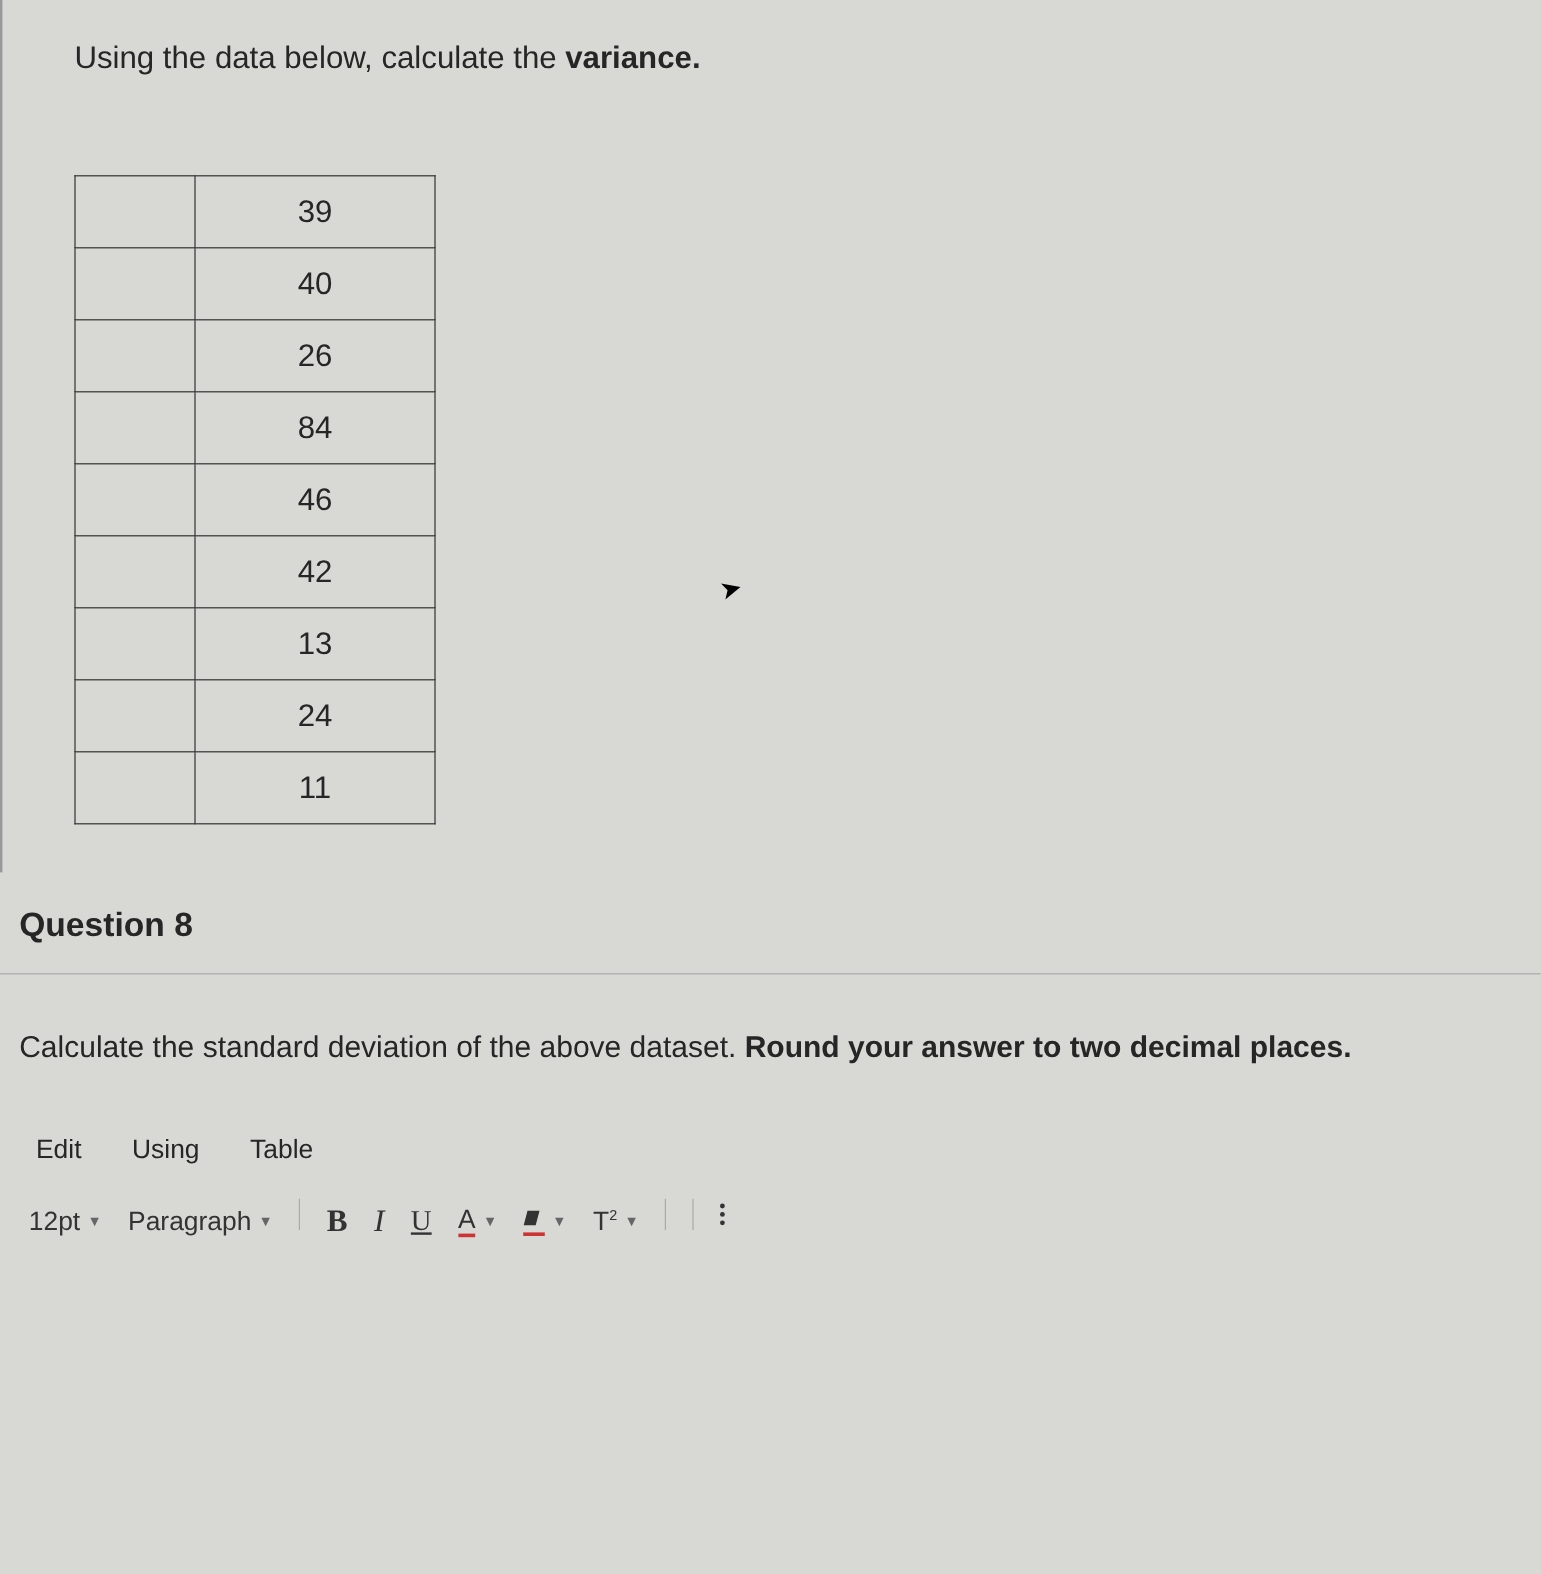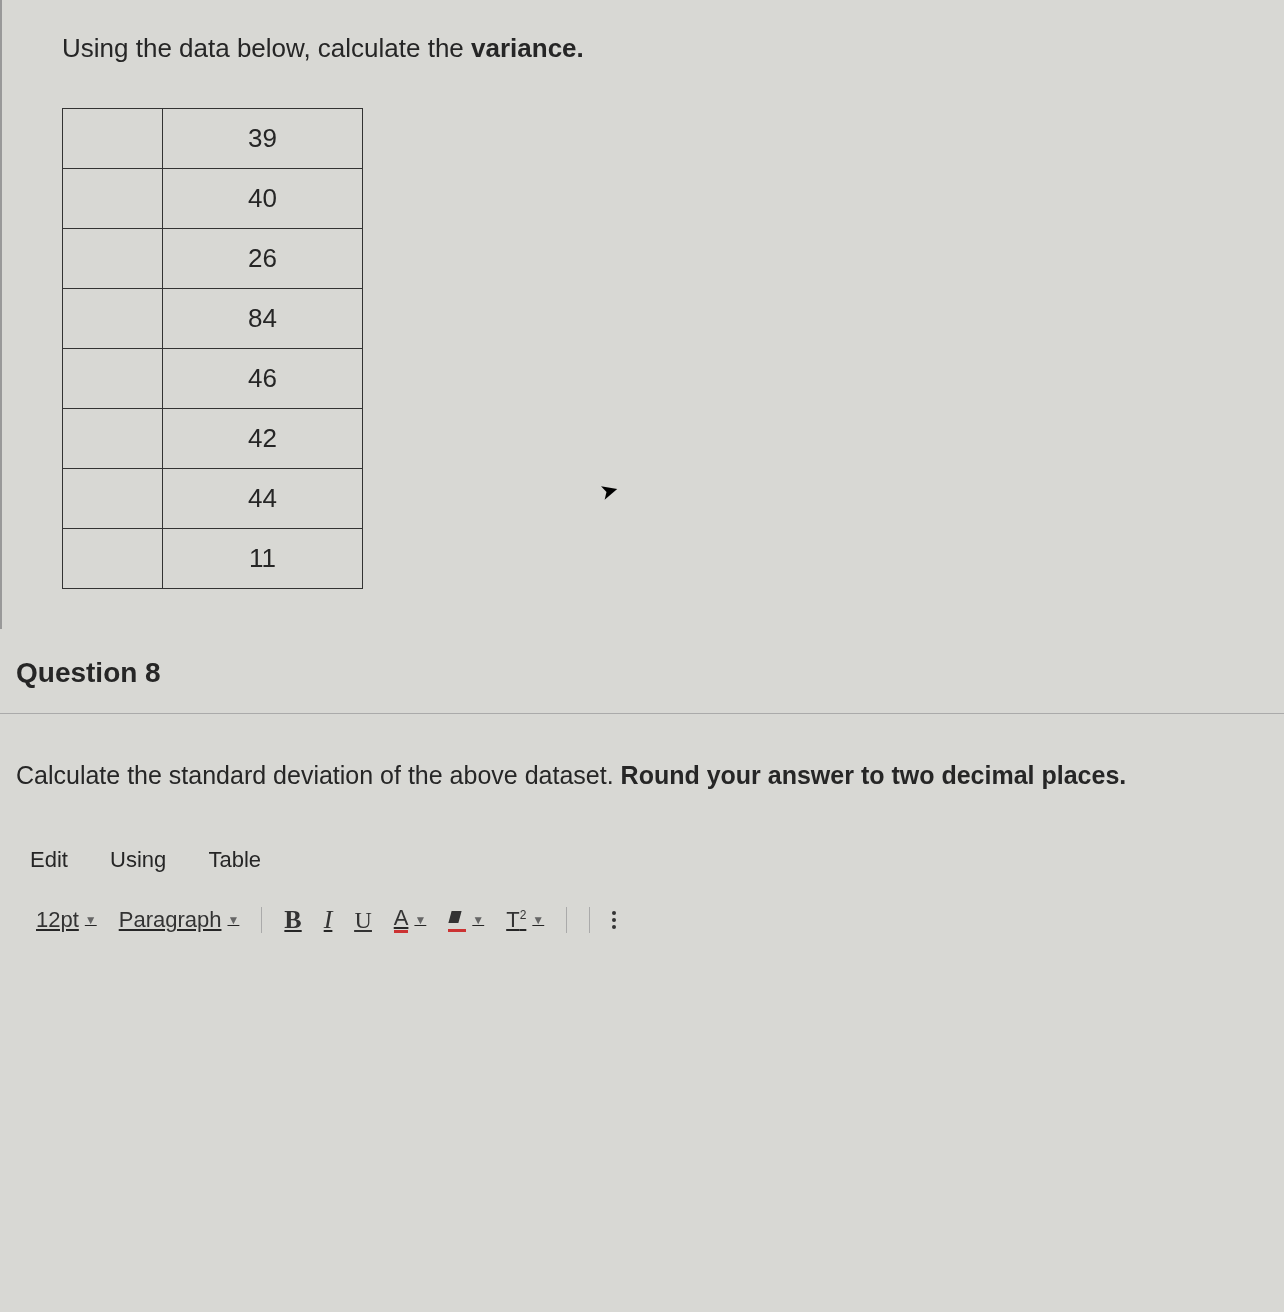--- a/index.html
+++ b/index.html
@@ -11,21 +11,21 @@
     overflow: hidden;
     color: #262626;
   }
   .question-body {
     border-left: 2px solid #999;
     padding: 30px 40px 40px 60px;
   }
   .prompt {
     font-size: 26px;
     line-height: 1.4;
-    margin-bottom: 42px;
+    margin-bottom: 80px;
   }
   .prompt .strong { font-weight: 700; }
   .data-table {
     border-collapse: collapse;
     font-size: 26px;
   }
   .data-table td {
     border: 1.5px solid #333;
     padding: 14px 0;
     text-align: center;
@@ -50,25 +50,23 @@
   }
   .editor-menus span {
     display: inline-block;
     padding: 10px 14px 10px 0;
     margin-right: 8px;
     cursor: pointer;
     margin-left: 14px;
   }
   .toolbar {
     display: flex;
-    align-items: center;
-    padding: 18px 0 0 28px;
+    padding: 18px 0 0 16px;
     gap: 6px;
     font-size: 22px;
-    text-decoration: underline;
   }
   .tb-item {
     display: inline-flex;
     align-items: center;
     gap: 4px;
     padding: 4px 8px;
     cursor: pointer;
     color: #333;
   }
   .chev {
@@ -152,21 +150,25 @@
         <tr>
           <td class="leftcol"></td>
           <td class="rightcol">46</td>
         </tr>
         <tr>
           <td class="leftcol"></td>
           <td class="rightcol">42</td>
         </tr>
         <tr>
           <td class="leftcol"></td>
-          <td class="rightcol">44</td>
+          <td class="rightcol">13</td>
+        </tr>
+        <tr>
+          <td class="leftcol"></td>
+          <td class="rightcol">24</td>
         </tr>
         <tr>
           <td class="leftcol"></td>
           <td class="rightcol">11</td>
         </tr>
       </tbody>
   </table>
 </div>
 
 <div class="question-header">Question 8</div>

